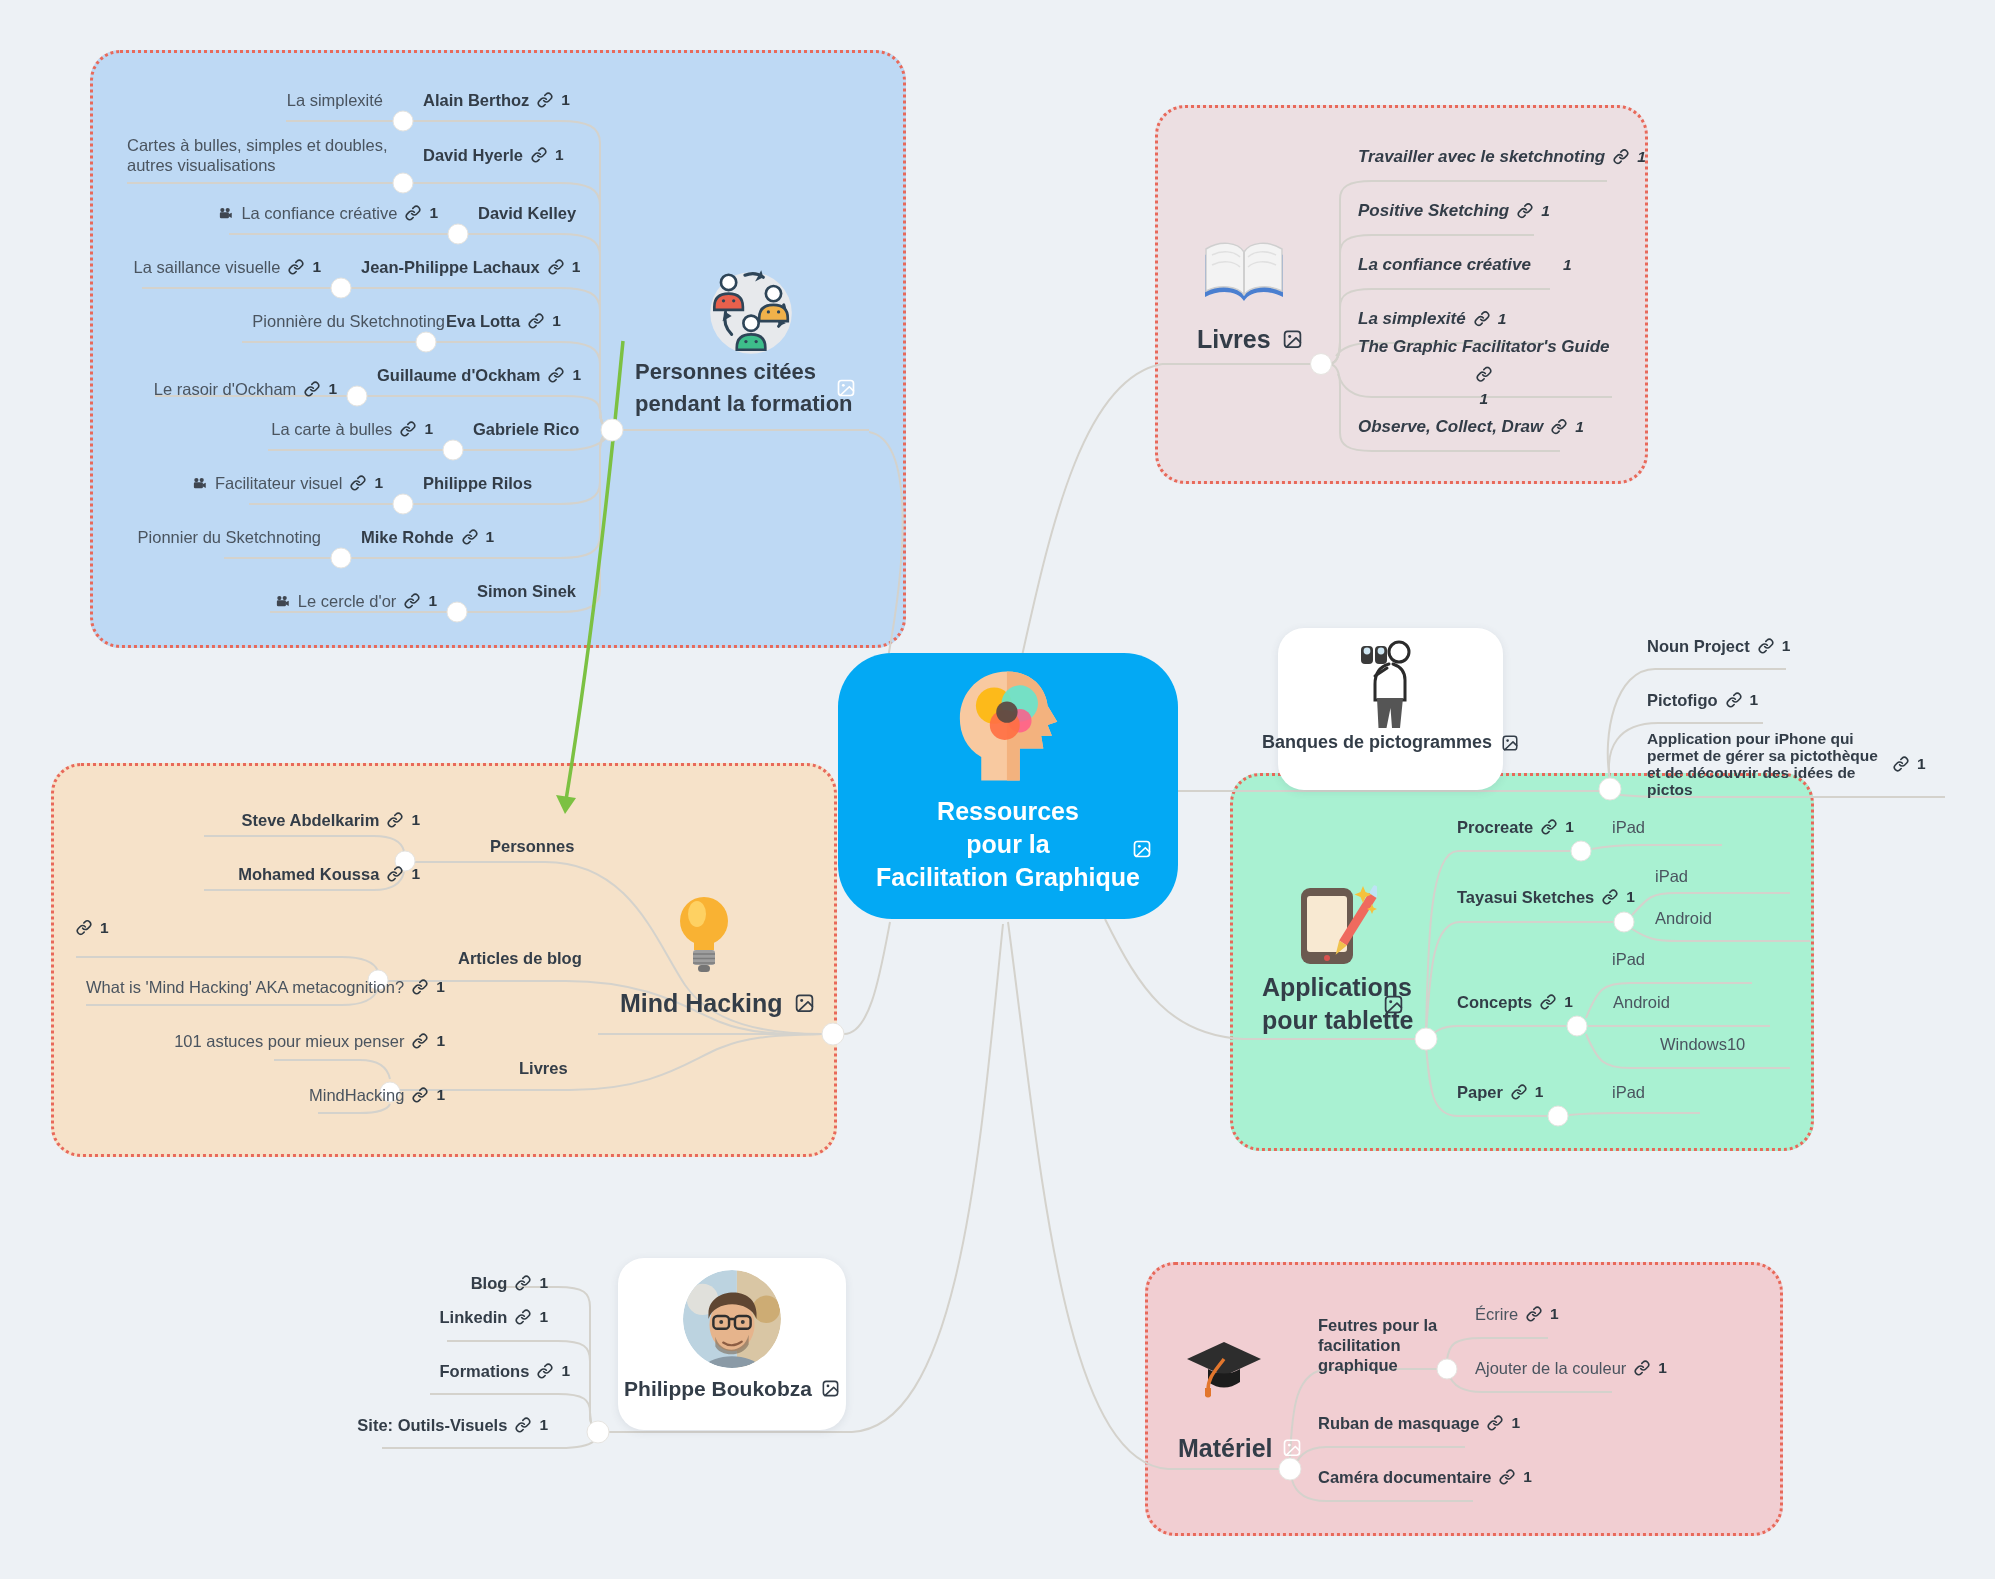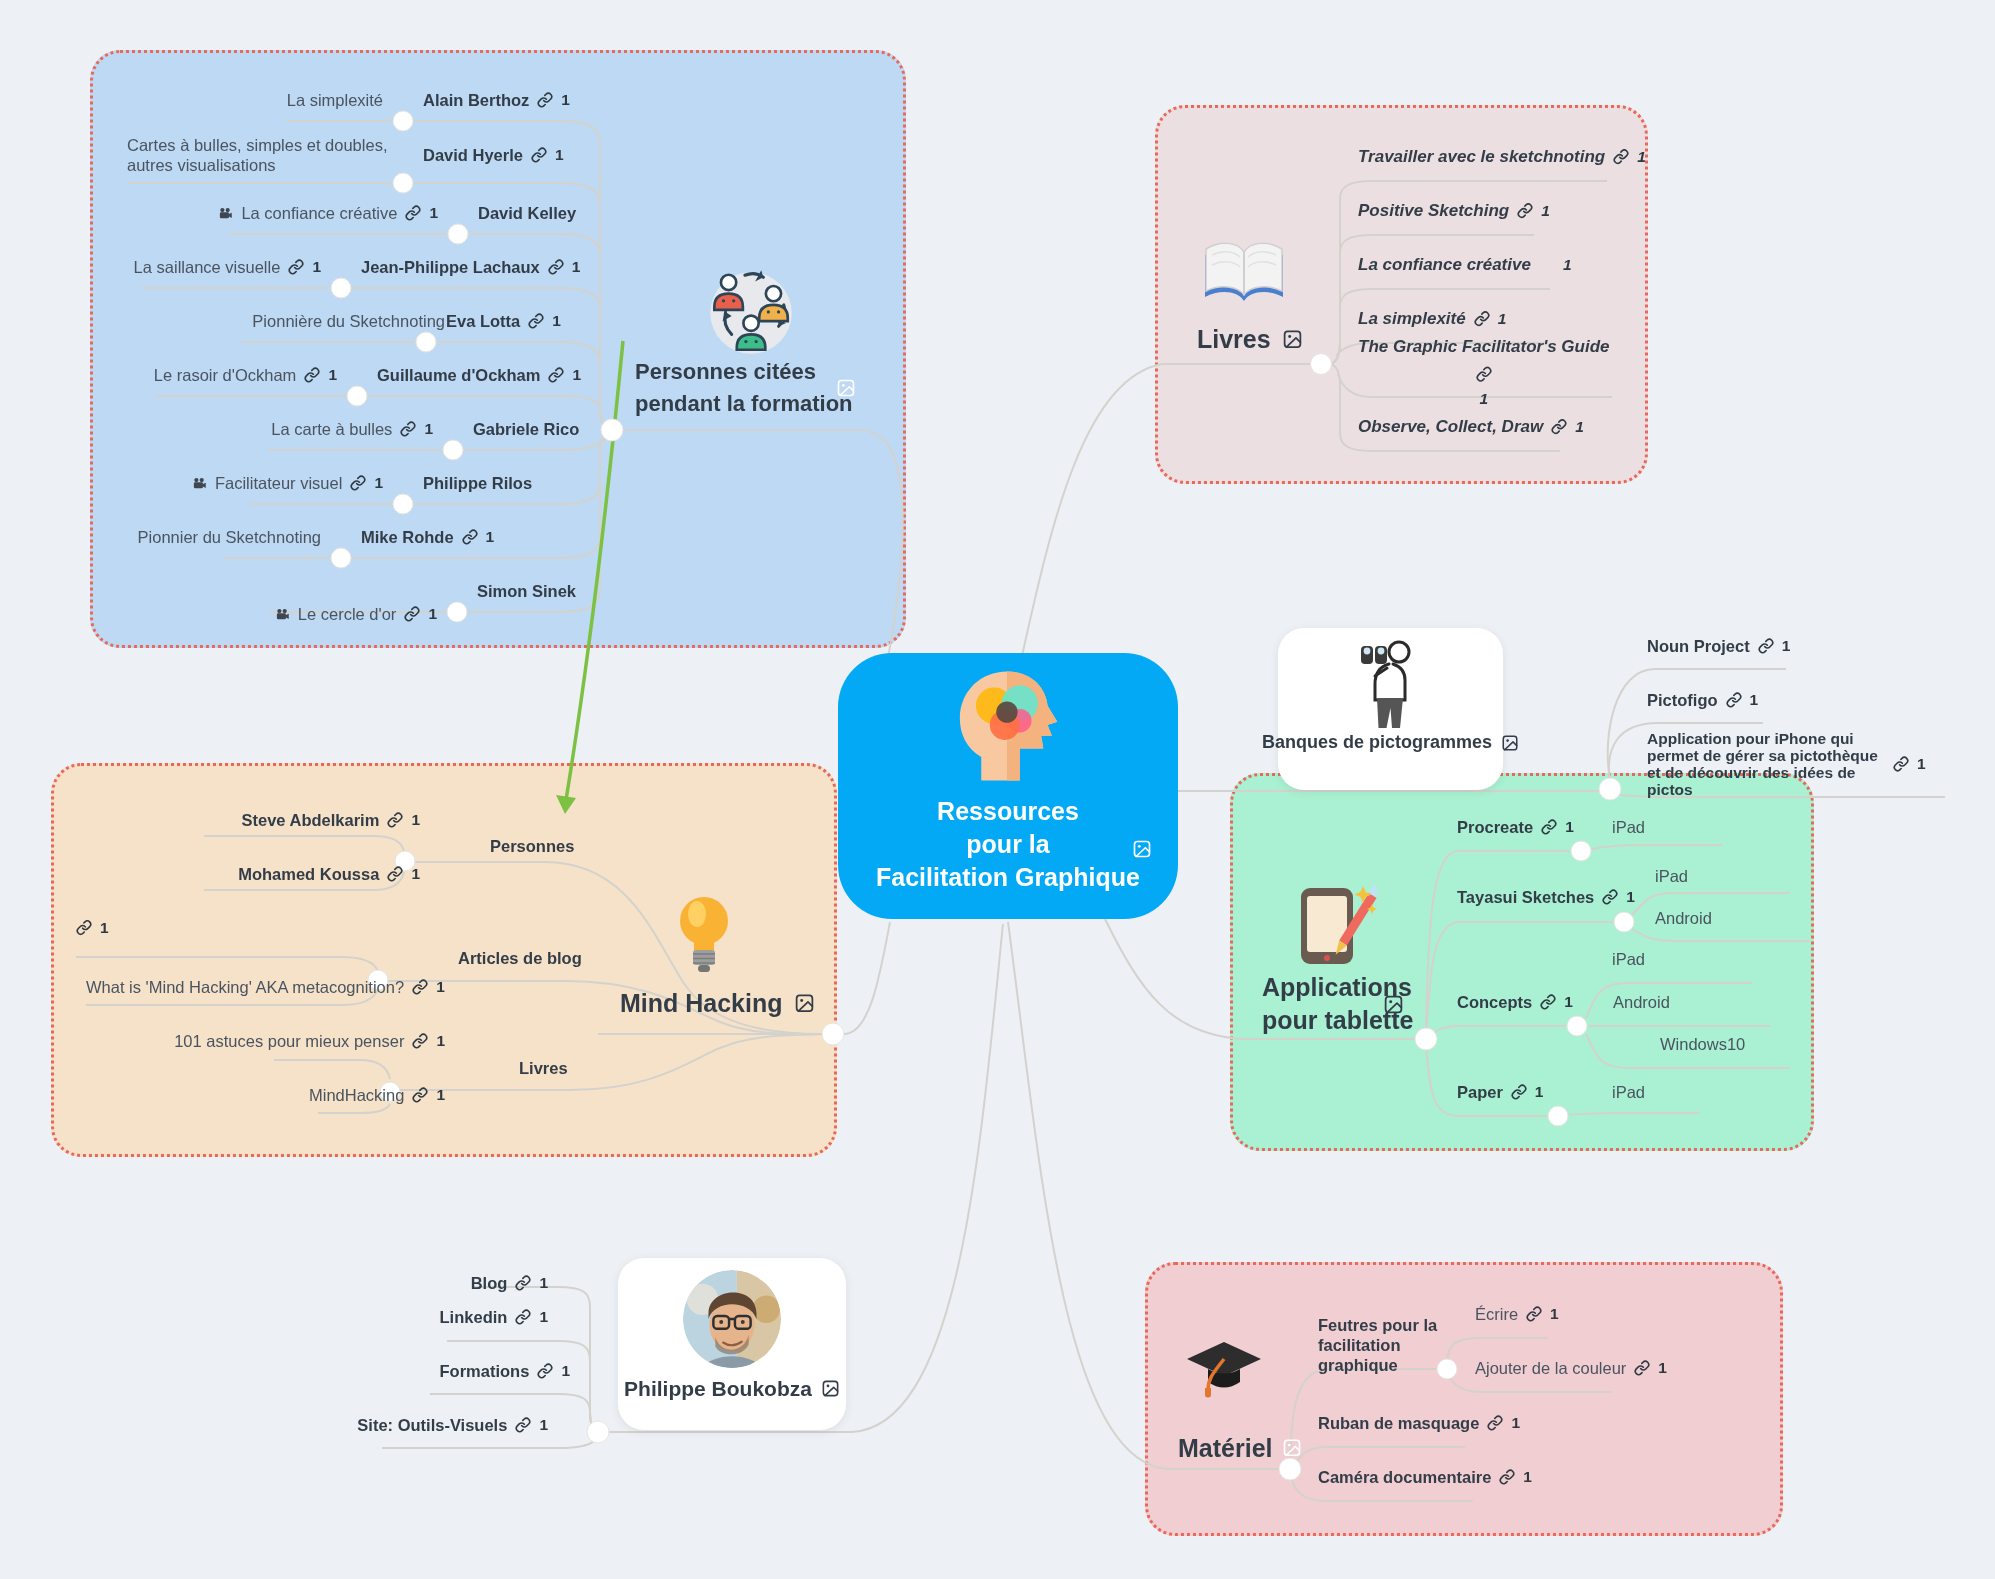--- a/index.html
+++ b/index.html
@@ -202,21 +202,21 @@
     </div>
   <div class="n b" style="left:446px;top:321px;">
       <span>Eva Lotta</span>
       <svg class="lk" width="16" height="16" viewBox="0 0 24 24" fill="none" stroke="#2f3942" stroke-width="2.4" stroke-linecap="round" stroke-linejoin="round">
         <path d="M10 13a5 5 0 0 0 7.54.54l3-3a5 5 0 0 0-7.07-7.07l-1.72 1.71"></path>
         <path d="M14 11a5 5 0 0 0-7.54-.54l-3 3a5 5 0 0 0 7.07 7.07l1.71-1.71"></path>
       </svg>
       <span class="cnt">1</span>
     </div>
 
-  <div class="n" style="right:1658px;top:375px;">
+  <div class="n" style="right:1658px;top:389px;">
       <span>Le rasoir d'Ockham</span>
       <svg class="lk" width="16" height="16" viewBox="0 0 24 24" fill="none" stroke="#2f3942" stroke-width="2.4" stroke-linecap="round" stroke-linejoin="round">
         <path d="M10 13a5 5 0 0 0 7.54.54l3-3a5 5 0 0 0-7.07-7.07l-1.72 1.71"></path>
         <path d="M14 11a5 5 0 0 0-7.54-.54l-3 3a5 5 0 0 0 7.07 7.07l1.71-1.71"></path>
       </svg>
       <span class="cnt">1</span>
     </div>
   <div class="n b" style="left:377px;top:375px;">
       <span>Guillaume d'Ockham</span>
       <svg class="lk" width="16" height="16" viewBox="0 0 24 24" fill="none" stroke="#2f3942" stroke-width="2.4" stroke-linecap="round" stroke-linejoin="round">
@@ -261,21 +261,21 @@
     </div>
   <div class="n b" style="left:361px;top:537px;">
       <span>Mike Rohde</span>
       <svg class="lk" width="16" height="16" viewBox="0 0 24 24" fill="none" stroke="#2f3942" stroke-width="2.4" stroke-linecap="round" stroke-linejoin="round">
         <path d="M10 13a5 5 0 0 0 7.54.54l3-3a5 5 0 0 0-7.07-7.07l-1.72 1.71"></path>
         <path d="M14 11a5 5 0 0 0-7.54-.54l-3 3a5 5 0 0 0 7.07 7.07l1.71-1.71"></path>
       </svg>
       <span class="cnt">1</span>
     </div>
 
-  <div class="n" style="right:1558px;top:614px;">
+  <div class="n" style="right:1558px;top:601px;">
       <svg class="lk" width="15" height="15" viewBox="0 0 24 24" fill="#3f4650">
         <circle cx="7" cy="6.5" r="3.4"></circle>
         <circle cx="15.5" cy="6.5" r="3.4"></circle>
         <rect x="3" y="10" width="14.5" height="9.5" rx="2"></rect>
         <path d="M17.5 13l4.5-2.3v8.6l-4.5-2.3z"></path>
       </svg>
       <span>Le cercle d'or</span>
       <svg class="lk" width="16" height="16" viewBox="0 0 24 24" fill="none" stroke="#2f3942" stroke-width="2.4" stroke-linecap="round" stroke-linejoin="round">
         <path d="M10 13a5 5 0 0 0 7.54.54l3-3a5 5 0 0 0-7.07-7.07l-1.72 1.71"></path>
         <path d="M14 11a5 5 0 0 0-7.54-.54l-3 3a5 5 0 0 0 7.07 7.07l1.71-1.71"></path>

